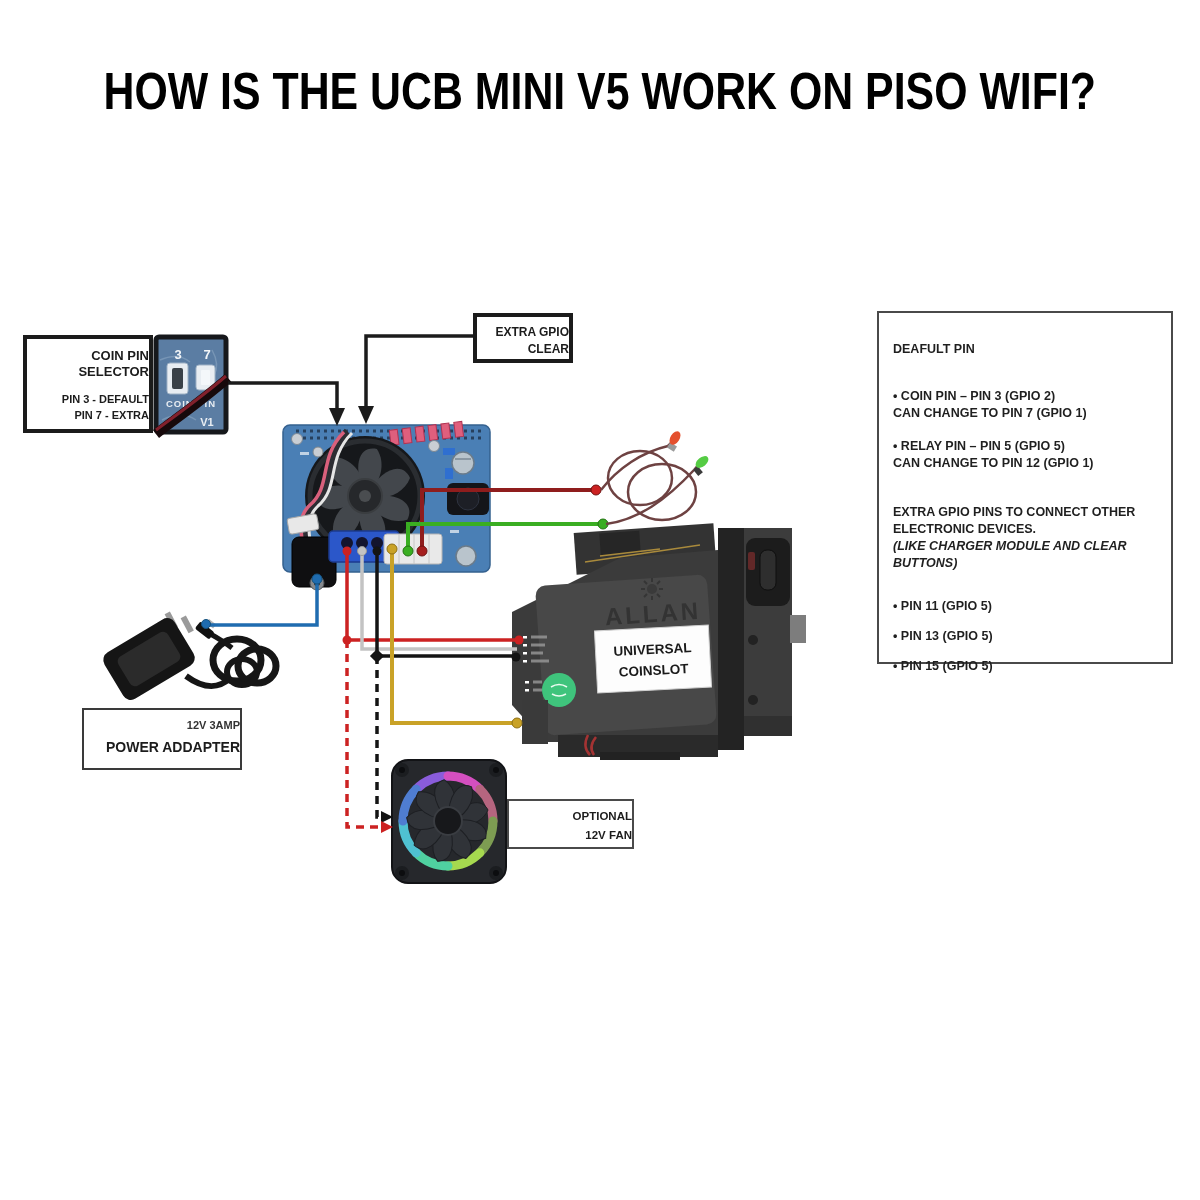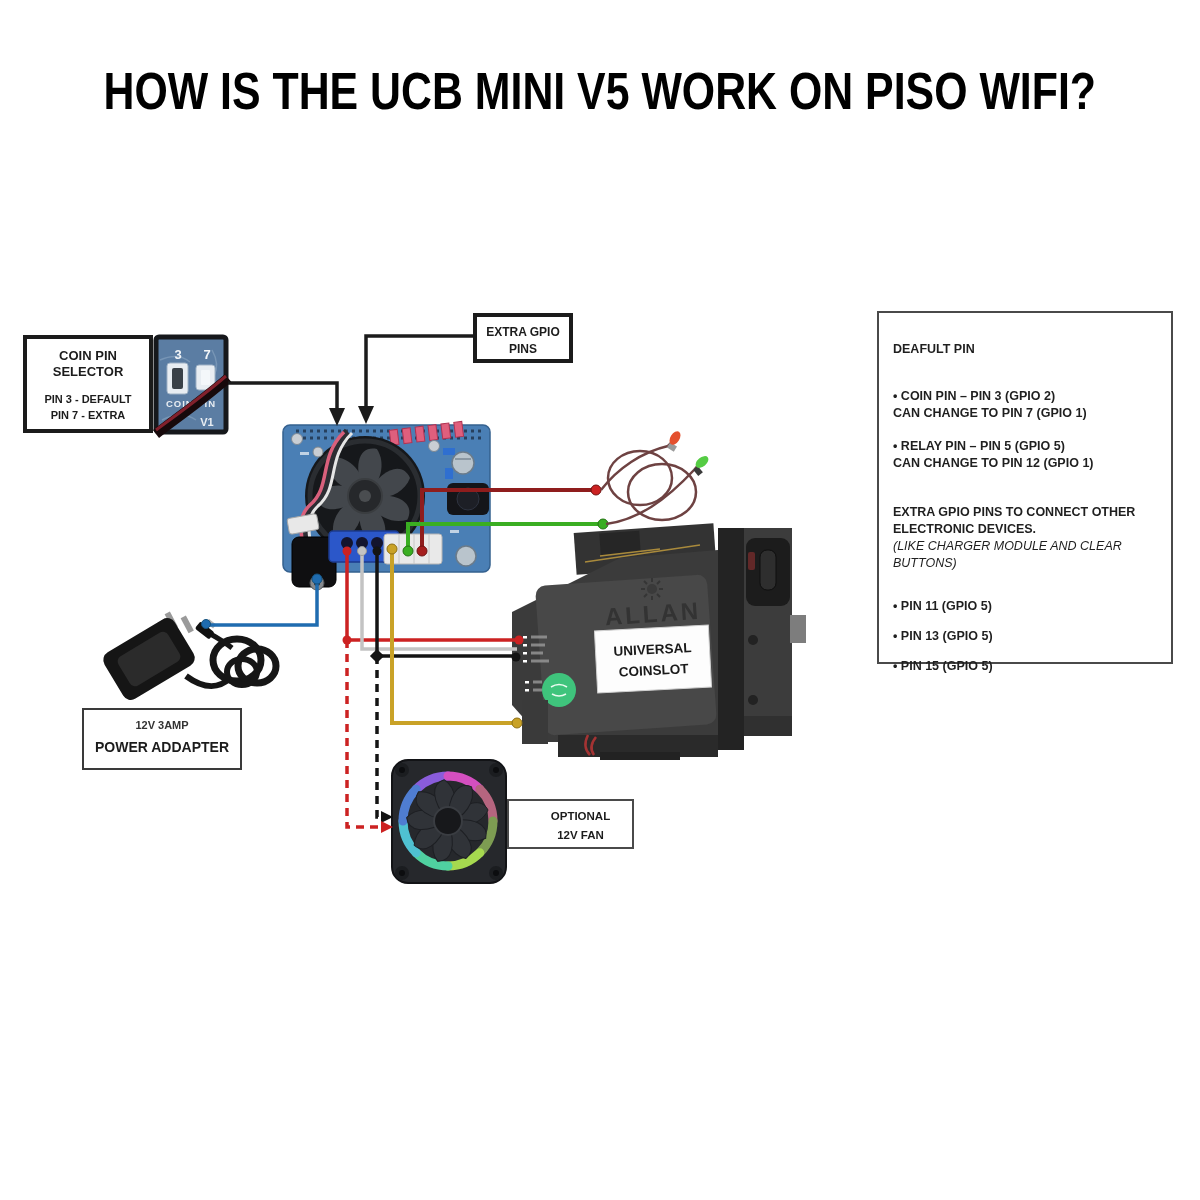--- a/index.html
+++ b/index.html
@@ -1,40 +1,40 @@
 <!DOCTYPE html>
 <html><head>
 <meta charset="utf-8">
 <style>
   html,body{margin:0;padding:0;background:#fff;}
   #stage{position:relative;width:1200px;height:1200px;background:#fff;overflow:hidden;
          font-family:"Liberation Sans",sans-serif;}
   #diagram-svg{position:absolute;left:0;top:0;z-index:1;}
-  .lblbox{position:absolute;background:#fff;text-align:center;color:#1c1c1c;
+  .lblbox{position:absolute;background:#fff;text-align:right;color:#1c1c1c;
           box-sizing:border-box;z-index:2;}
   #title-wrap{position:absolute;left:0;top:62px;width:1200px;text-align:center;z-index:2;}
   #title-wrap span{display:inline-block;font-weight:bold;font-size:51px;color:#000;
                    transform:scaleX(.84);white-space:nowrap;letter-spacing:0px;}
   #coin-pin-selector{left:23px;top:335px;width:130px;height:98px;border:4px solid #1b1b1b;}
   #coin-pin-selector .t{font-size:13px;font-weight:bold;line-height:16px;}
   #coin-pin-selector .t:first-child{padding-top:9px;}
   #coin-pin-selector .o{font-size:11px;font-weight:bold;line-height:16px;}
   #coin-pin-selector .gap{height:11px;}
   #extra-gpio{left:473px;top:313px;width:100px;height:50px;border:4px solid #1b1b1b;
               font-weight:bold;font-size:12px;line-height:17px;padding-top:7px;}
   #led-box{left:708px;top:427px;width:108px;height:81px;border:2px solid #2b2b2b;}
   #led-box .t{font-size:12.5px;font-weight:bold;padding-top:8px;}
   #led-box .i{font-size:10.5px;font-weight:600;color:#333;margin-top:9px;}
   #info-panel{left:877px;top:311px;width:296px;height:353px;border:2px solid #4a4a4a;
               padding:28px 14px;text-align:left;font-size:12.5px;font-weight:bold;color:#1f1f1f;
               line-height:17px;}
   #info-panel .mt14{margin-top:30px;} #info-panel .mt24{margin-top:16px;}
   #info-panel .mt32{margin-top:32px;} #info-panel .mt26{margin-top:26px;}
   #info-panel .mt13{margin-top:13px;}
-  #info-panel .note{font-style:italic;font-weight:normal;}
+  #info-panel .note{font-style:italic;font-weight:bold;}
   #power-label{left:82px;top:708px;width:160px;height:62px;border:2px solid #3a3a3a;}
   #power-label .l1{font-size:11px;font-weight:bold;color:#333;margin-top:9px;}
   #power-label .l2{font-size:14px;font-weight:bold;margin-top:8px;}
   #fan-label{left:507px;top:799px;width:127px;height:50px;border:2px solid #4a4a4a;padding-left:20px;}
   #fan-label .l1{font-size:11.5px;font-weight:bold;margin-top:9px;}
   #fan-label .l2{font-size:11.5px;font-weight:bold;margin-top:7px;}
 </style>
 </head>
 <body>
 
@@ -306,21 +306,21 @@
   <div class="lblbox" id="coin-pin-selector">
     <div class="t">COIN PIN</div>
     <div class="t">SELECTOR</div>
     <div class="gap"></div>
     <div class="o">PIN 3 - DEFAULT</div>
     <div class="o">PIN 7 - EXTRA</div>
   </div>
 
   <div class="lblbox" id="extra-gpio">
     <div>EXTRA GPIO</div>
-    <div>PINS</div>
+    <div>CLEAR</div>
   </div>
 
 
   <div class="lblbox" id="info-panel">
     <div>DEAFULT PIN</div>
     <div class="mt14">• COIN PIN – PIN 3 (GPIO 2)</div>
     <div>CAN CHANGE TO PIN 7 (GPIO 1)</div>
     <div class="mt24">• RELAY PIN – PIN 5 (GPIO 5)</div>
     <div>CAN CHANGE TO PIN 12 (GPIO 1)</div>
     <div class="mt32">EXTRA GPIO PINS TO CONNECT OTHER</div>

